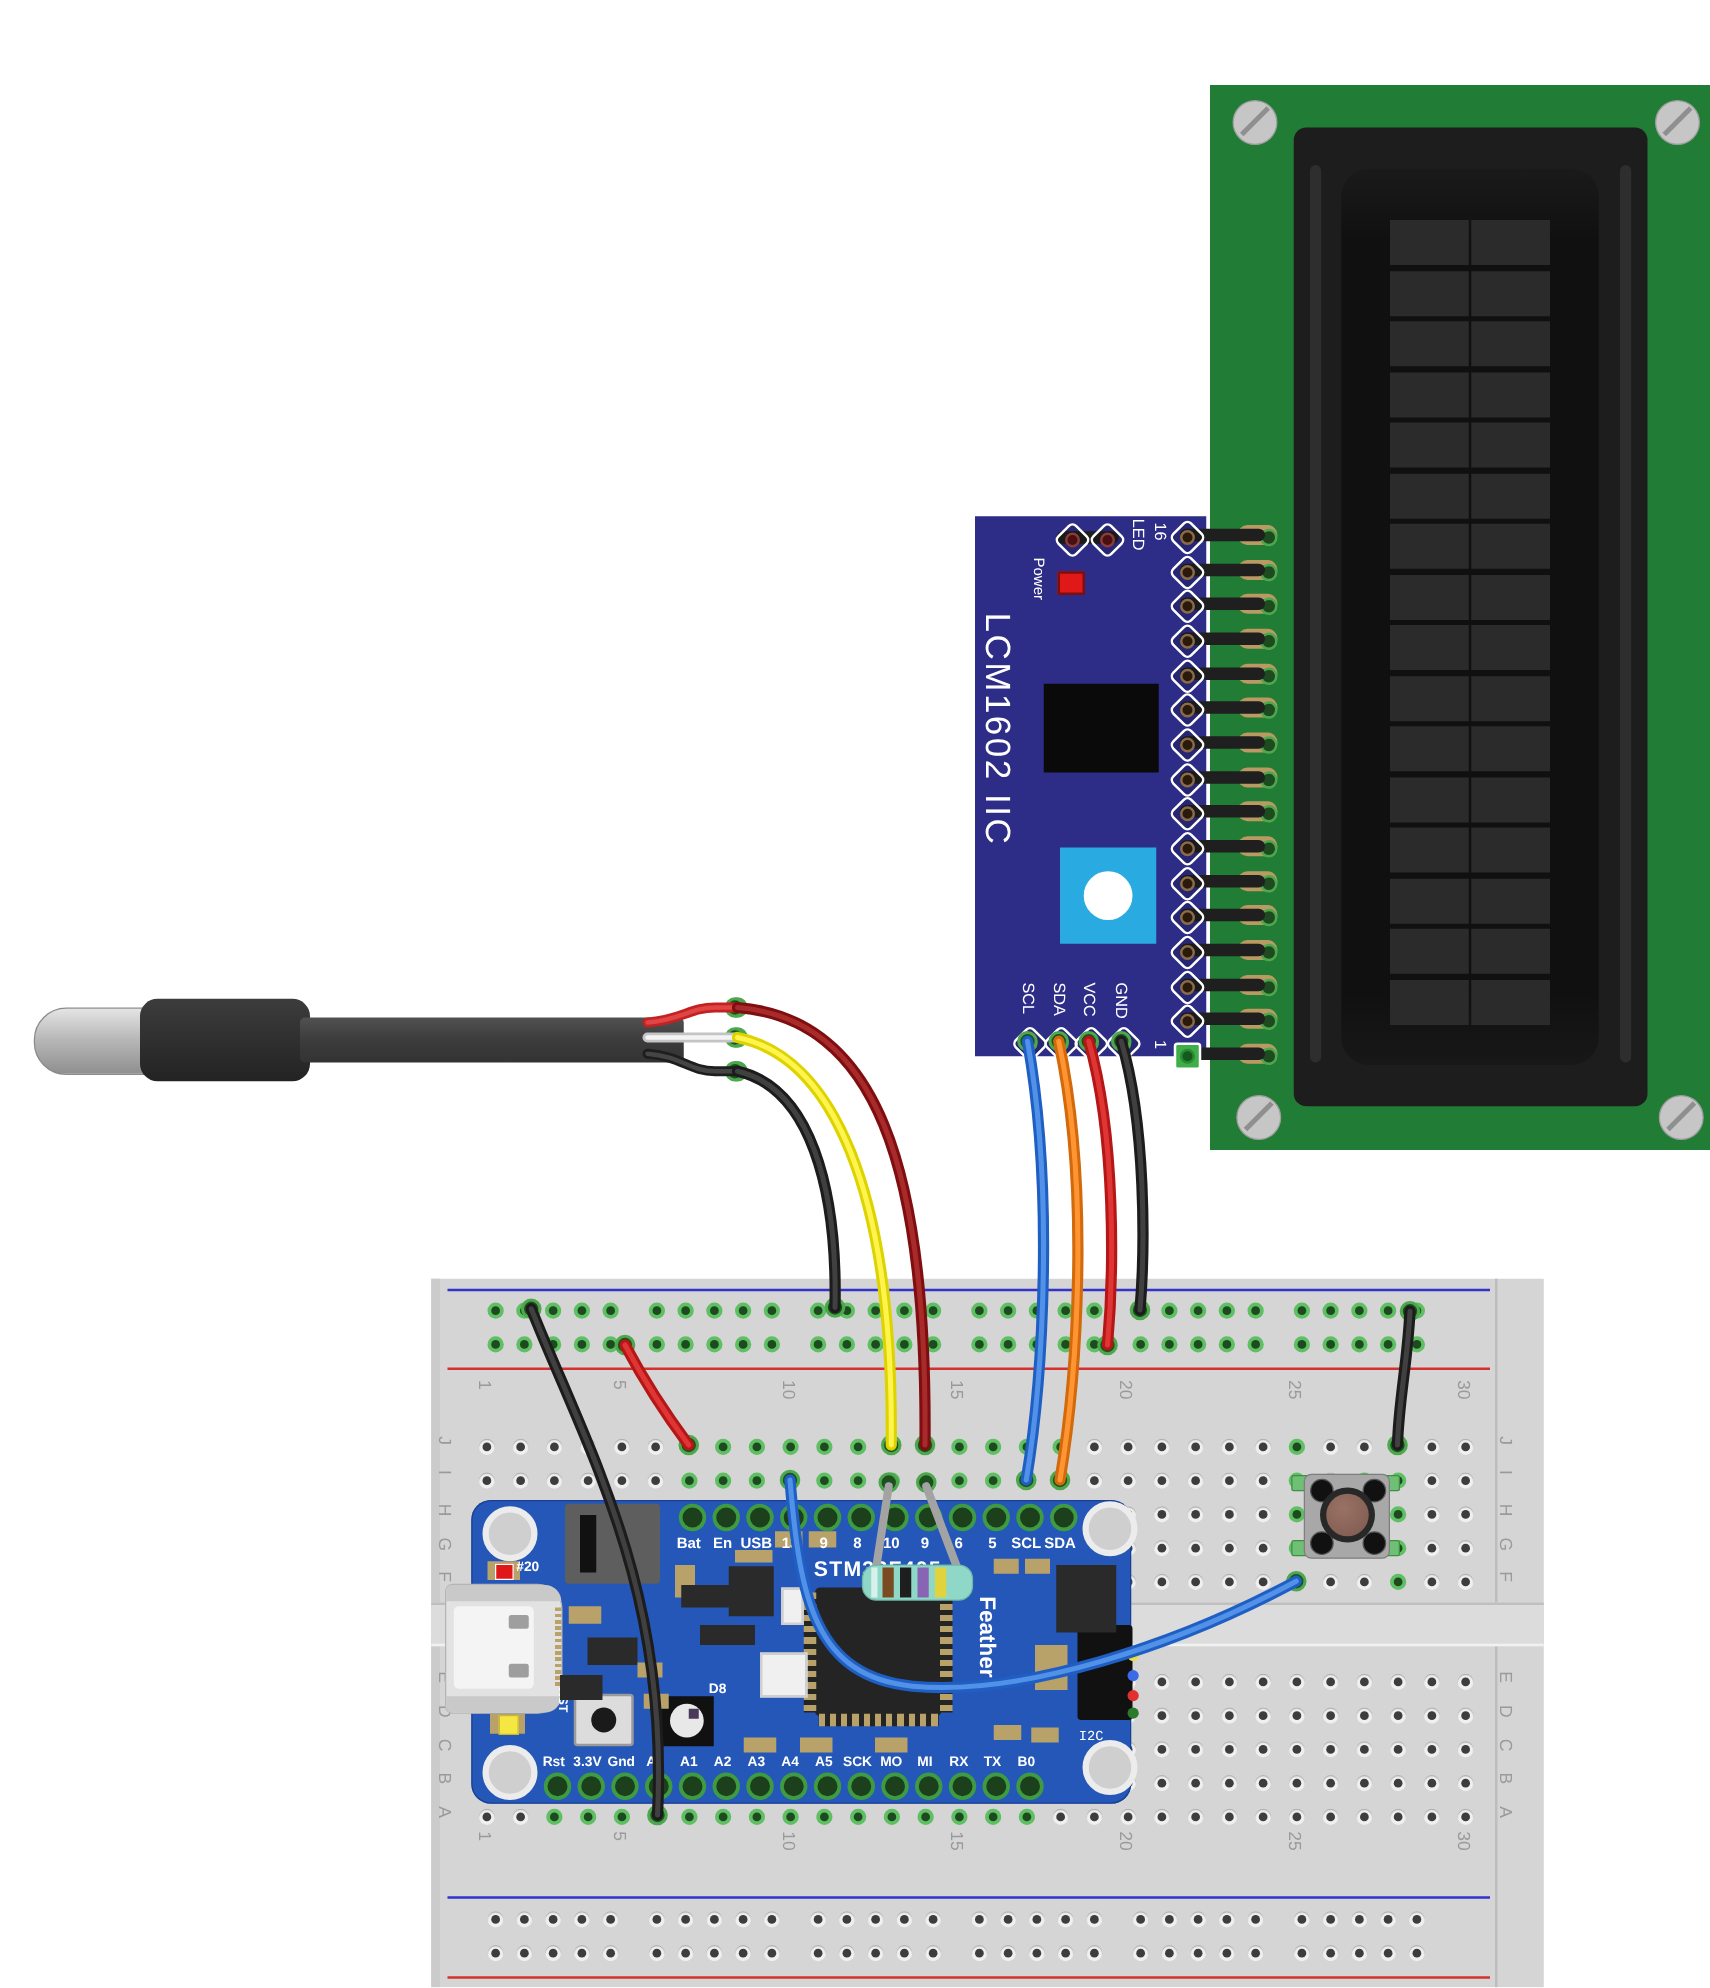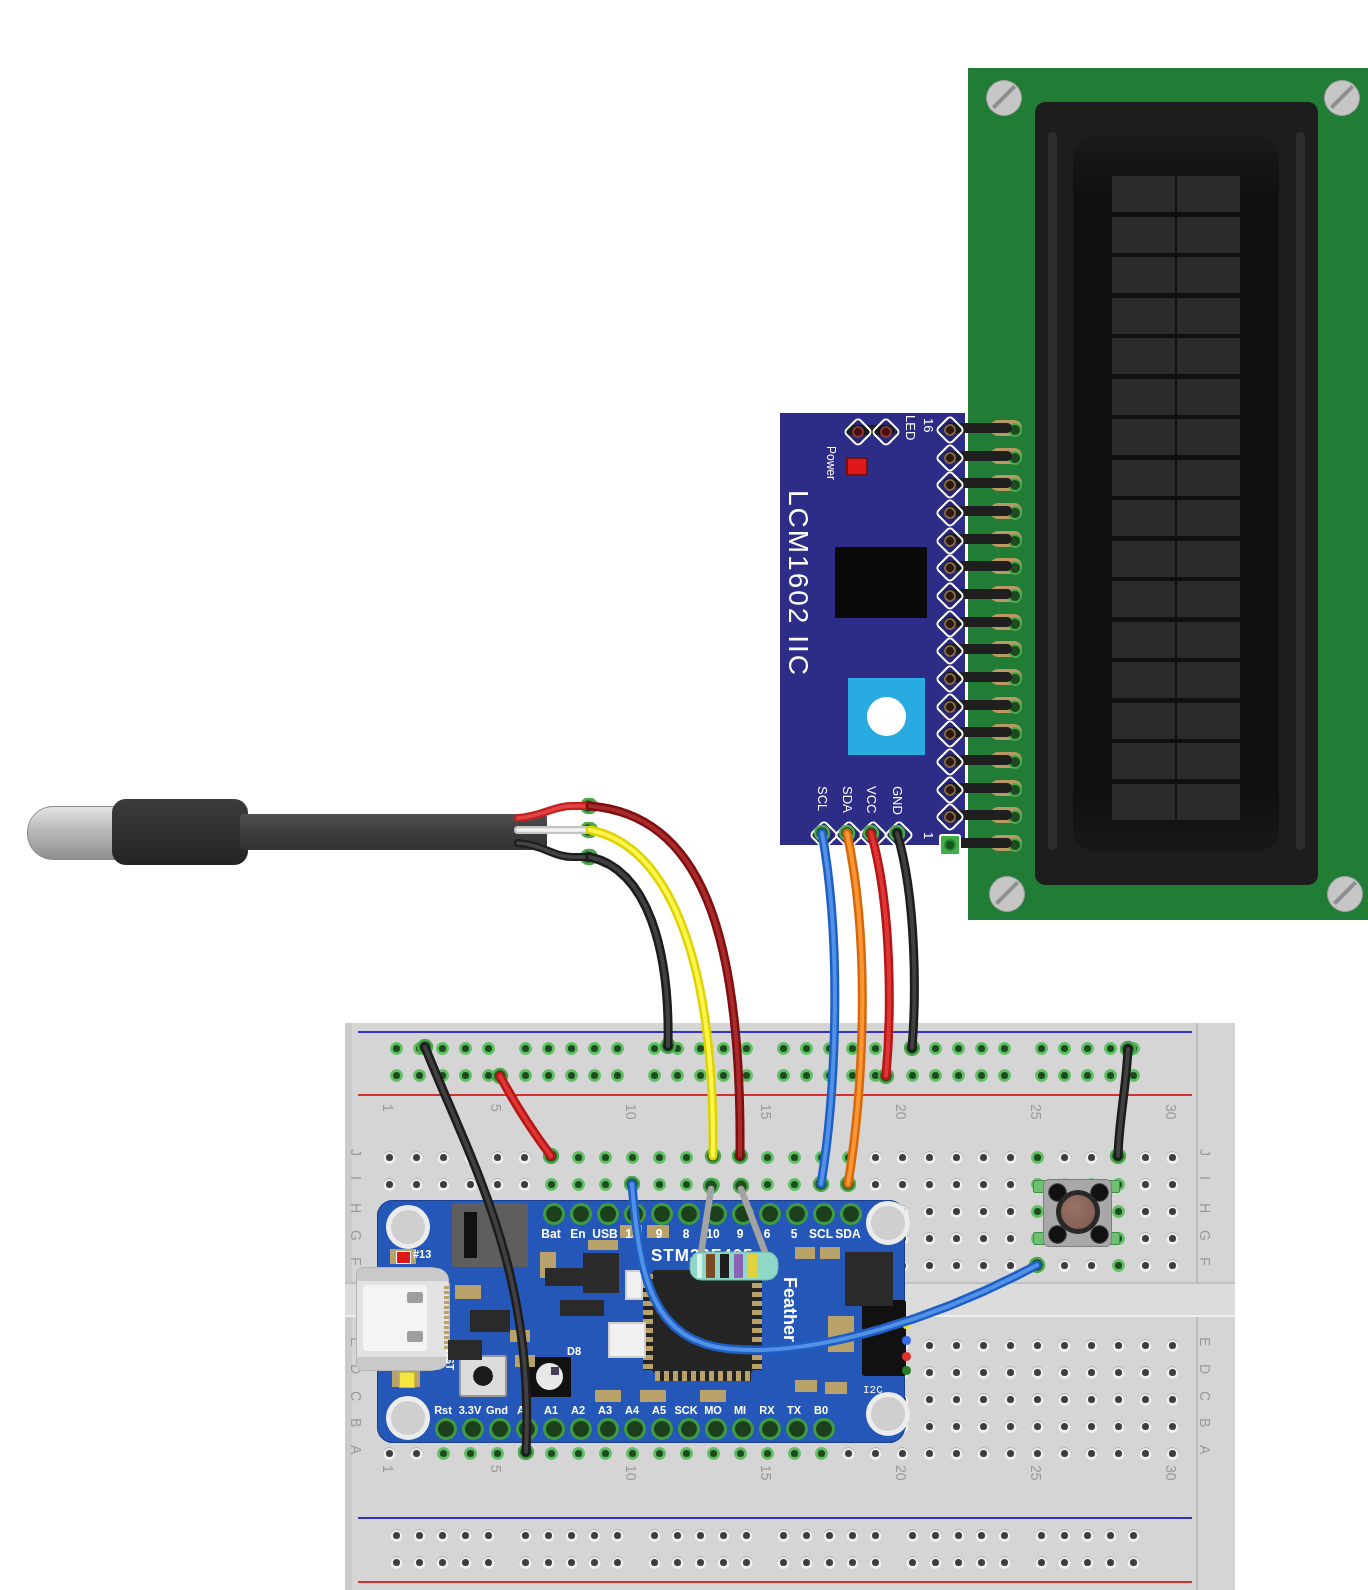--- a/index.html
+++ b/index.html
@@ -1636,21 +1636,21 @@
       <div class="slot" style="left:50px;top:24px"></div>
       <div class="slot" style="left:50px;top:63px"></div>
       <div class="pins"></div>
     </div>
     <div class="buck">
         <i></i>
       </div>
     <div class="led13">
         <i></i>
       </div>
-    <div class="abs" style="left:36px;top:48px;color:#fff;font-size:11px;font-weight:bold">#13</div>
+    <div class="abs" style="left:36px;top:48px;color:#fff;font-size:11px;font-weight:bold">#20</div>
     <div class="ledyel">
         <i></i>
       </div>
     <div class="rstbtn">
         <i></i>
       </div>
     <div class="abs" style="left:78px;top:150px;color:#fff;font-size:10px;font-weight:bold;transform:rotate(90deg);transform-origin:left top">RST</div>
     <div class="neopx">
         <i></i>
         <b></b>

